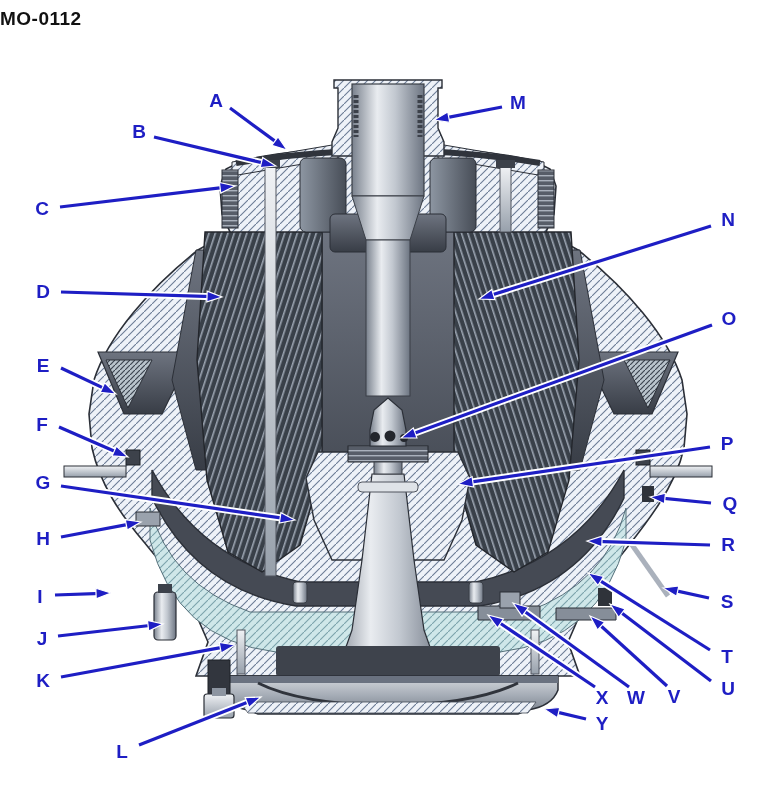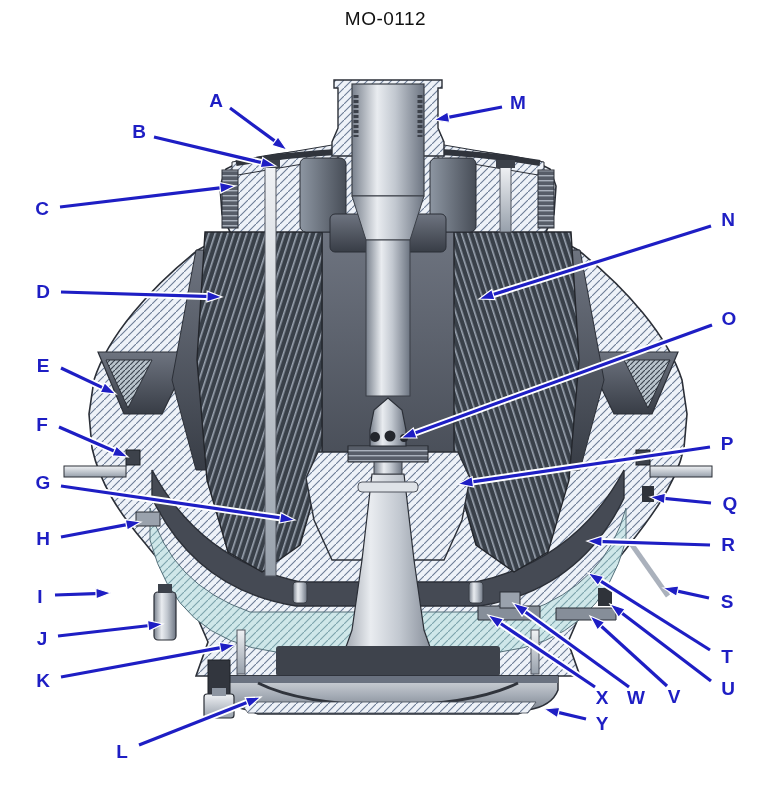--- a/index.html
+++ b/index.html
@@ -1,19 +1,19 @@
 <!DOCTYPE html>
 <html><head>
 <meta charset="utf-8">
 <style>
   html,body{margin:0;padding:0;background:#ffffff;}
   .stage{position:relative;width:771px;height:800px;background:#ffffff;overflow:hidden;
          font-family:"Liberation Sans", sans-serif;}
-  .title{position:absolute;left:0;top:8px;width:100%;text-align:center;
-         font-size:19px;font-weight:normal;color:#111;letter-spacing:.5px;}
+  .title{position:absolute;left:0;top:8px;width:100%;
+         font-size:19px;font-weight:bold;color:#111;letter-spacing:.5px;}
   svg{position:absolute;left:0;top:0;}
   .letter{font-family:"Liberation Sans", sans-serif;font-weight:bold;font-size:19px;}
 </style>
 </head>
 <body>
 
 <div class="stage">
   <div class="title">MO-0112</div>
 
   <svg id="drawing" width="771" height="800" viewBox="0 0 771 800">

